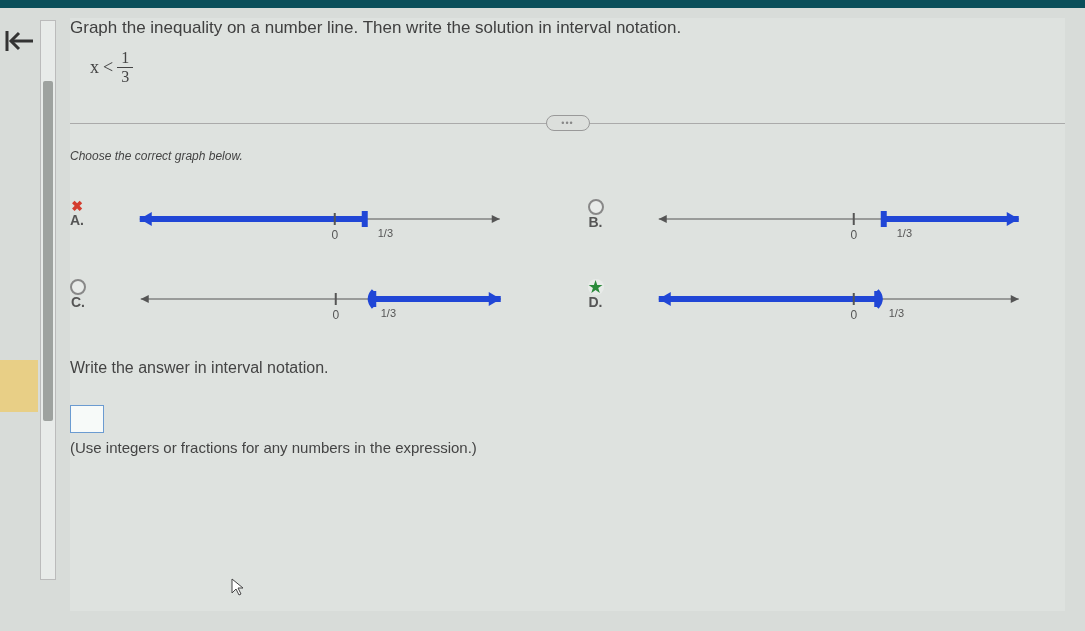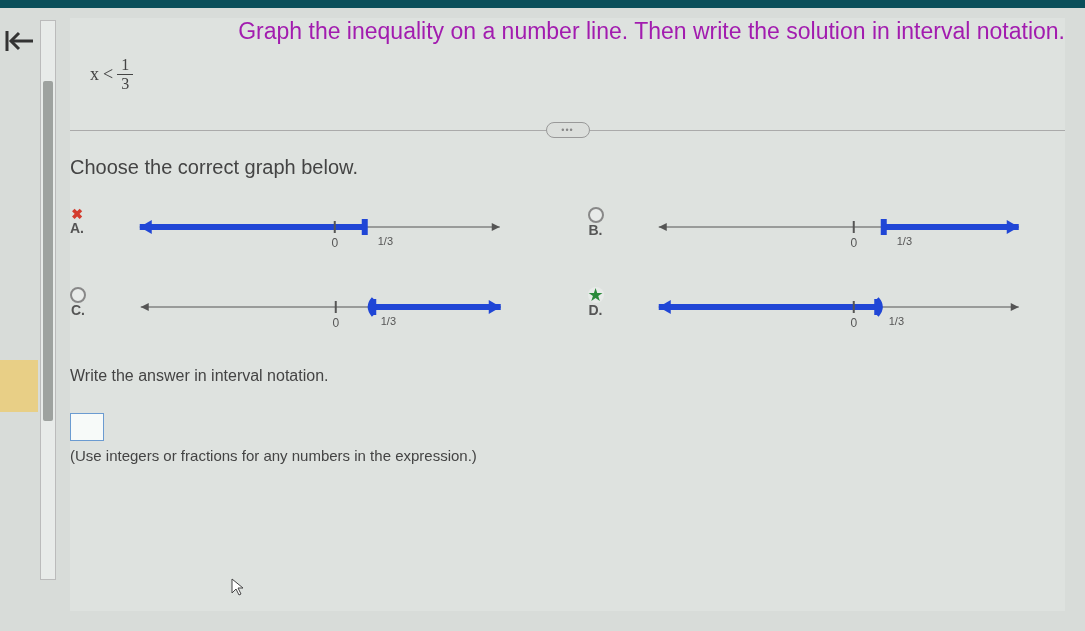--- a/index.html
+++ b/index.html
@@ -41,21 +41,21 @@
     border-radius: 2px;
   }
   .content {
     position: absolute;
     left: 70px;
     top: 18px;
     right: 20px;
     bottom: 20px;
     background: #dee2df;
   }
-  .instructions { font-size: 23px; color: #a21caf; margin-bottom: 12px; text-align: right; }
+  .instructions { font-size: 17px; color: #404040; margin-bottom: 12px; }
   .inequality {
     font-family: "Times New Roman", serif;
     font-size: 18px;
     color: #444;
     margin-left: 20px;
     display: flex;
     align-items: center;
     gap: 4px;
   }
   .fraction {
@@ -88,21 +88,21 @@
     border: 1px solid #999;
     border-radius: 8px;
     background: #dcdfdc;
     font-size: 9px;
     text-align: center;
     line-height: 14px;
     color: #888;
     letter-spacing: 1px;
     cursor: pointer;
   }
-  .prompt { font-size: 20px; color: #444; margin-bottom: 28px; }
+  .prompt { font-size: 12px; color: #444; margin-bottom: 36px; font-style: italic; }
   .options {
     display: grid;
     grid-template-columns: 1fr 1fr;
     column-gap: 40px;
     row-gap: 30px;
     margin-bottom: 30px;
   }
   .option {
     display: flex;
     align-items: flex-start;

